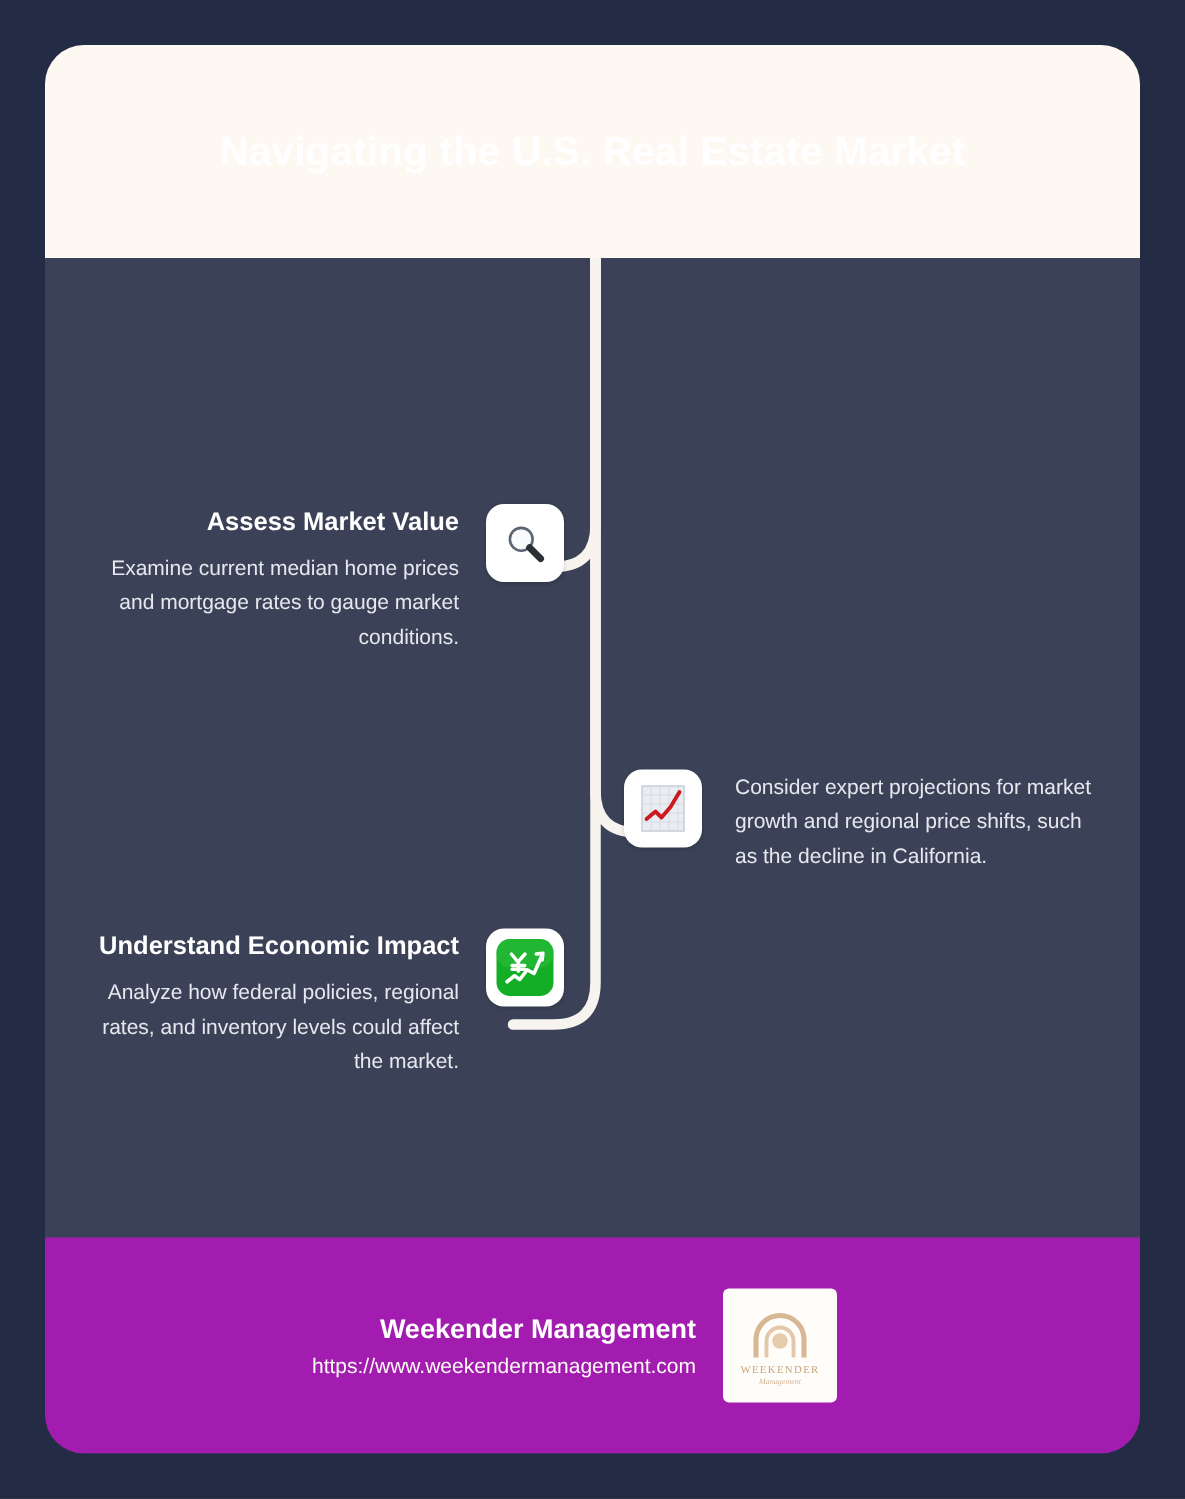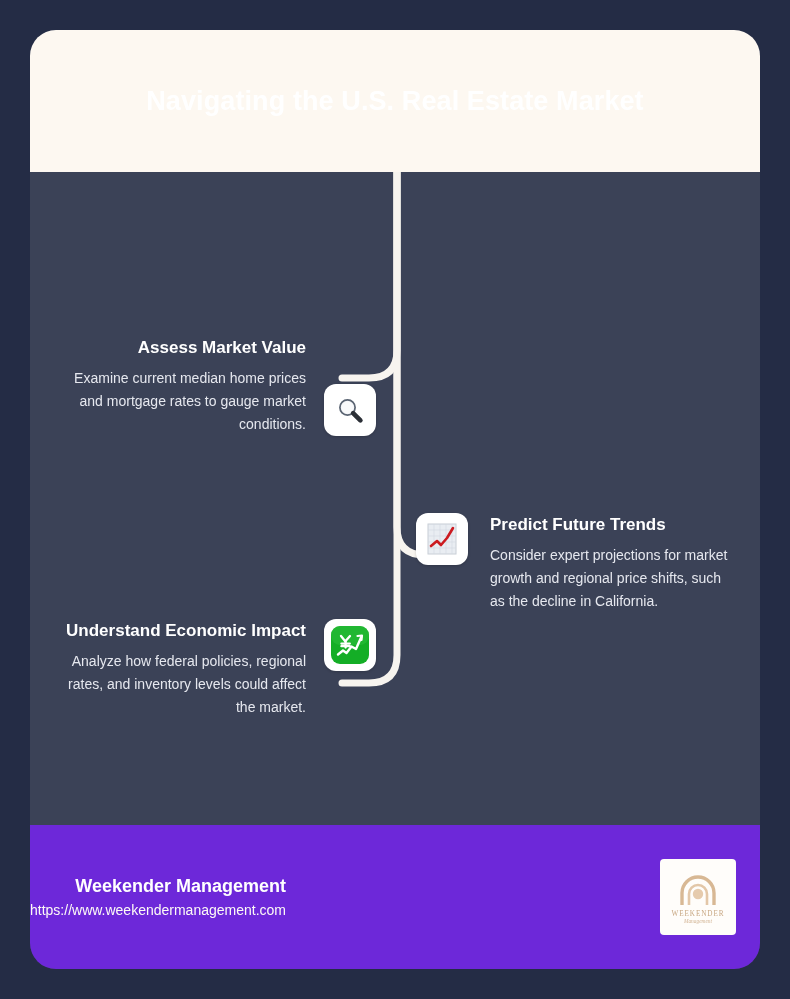--- a/index.html
+++ b/index.html
@@ -120,24 +120,24 @@
 
   .icon-tile svg { display: block; }
 
   
   .card-footer {
     position: absolute;
     left: 0;
     top: 795px;
     width: 730px;
     height: 144px;
-    background: #6d28d9;
-    display: flex;
-    align-items: center;
-    justify-content: space-between;
+    background: #a21caf;
+    display: flex;
+    align-items: center;
+    justify-content: center;
     box-sizing: border-box;
     padding-right: 24px;
   }
   .footer-text {
     text-align: right;
     margin-right: 18px;
   }
   .footer-brand {
     font-size: 18px;
     font-weight: bold;
@@ -173,21 +173,21 @@
 
     <svg class="connector" viewBox="0 0 730 653" width="730" height="653" fill="none">
 
       <path d="M 367 0 L 367 178 Q 367 206 339 206 L 312 206" stroke="#f7f4ef" stroke-width="7" stroke-linecap="round" fill="none"></path>
 
       <path d="M 367 0 L 367 355 Q 367 383 395 383 L 420 383" stroke="#f7f4ef" stroke-width="7" stroke-linecap="round" fill="none"></path>
 
       <path d="M 367 0 L 367 483 Q 367 511 339 511 L 312 511" stroke="#f7f4ef" stroke-width="7" stroke-linecap="round" fill="none"></path>
     </svg>
 
-    <div class="step left" style="left: 16px; top: 164px; width: 330px; align-items: flex-end;">
+    <div class="step left" style="left: 16px; top: 164px; width: 330px;">
       <div class="step-text">
         <p class="step-title">Assess Market Value</p>
         <p class="step-desc">Examine current median home prices and mortgage rates to gauge market conditions.</p>
       </div>
       <div class="icon-tile">
         <svg width="34" height="34" viewBox="0 0 34 34">
           <circle cx="14.5" cy="14.5" r="7.6" fill="#f2f4f7" stroke="#5a6472" stroke-width="1.7"></circle>
           <circle cx="14.5" cy="14.5" r="6.0" fill="#ffffff" opacity=".55"></circle>
           <path d="M20.1 20.1 L27.4 27.4" stroke="#2b2f36" stroke-width="4.6" stroke-linecap="round"></path>
         </svg>
@@ -205,21 +205,20 @@
             <line x1="4" y1="27" x2="32" y2="27"></line>
             <line x1="10" y1="3" x2="10" y2="33"></line>
             <line x1="16" y1="3" x2="16" y2="33"></line>
             <line x1="22" y1="3" x2="22" y2="33"></line>
             <line x1="28" y1="3" x2="28" y2="33"></line>
           </g>
           <path d="M7 25 L13 20 L17 24 L23 17 L29 7" stroke="#cc1b20" stroke-width="2.6" fill="none" stroke-linecap="round" stroke-linejoin="round"></path>
         </svg>
       </div>
       <div class="step-text">
-        <p class="step-title">Predict Future Trends</p>
         <p class="step-desc">Consider expert projections for market growth and regional price shifts, such as the decline in California.</p>
       </div>
     </div>
 
     <div class="step left" style="left: 16px; top: 447px; width: 330px; justify-content: flex-end;">
       <div class="step-text">
         <p class="step-title">Understand Economic Impact</p>
         <p class="step-desc">Analyze how federal policies, regional rates, and inventory levels could affect the market.</p>
       </div>
       <div class="icon-tile">

